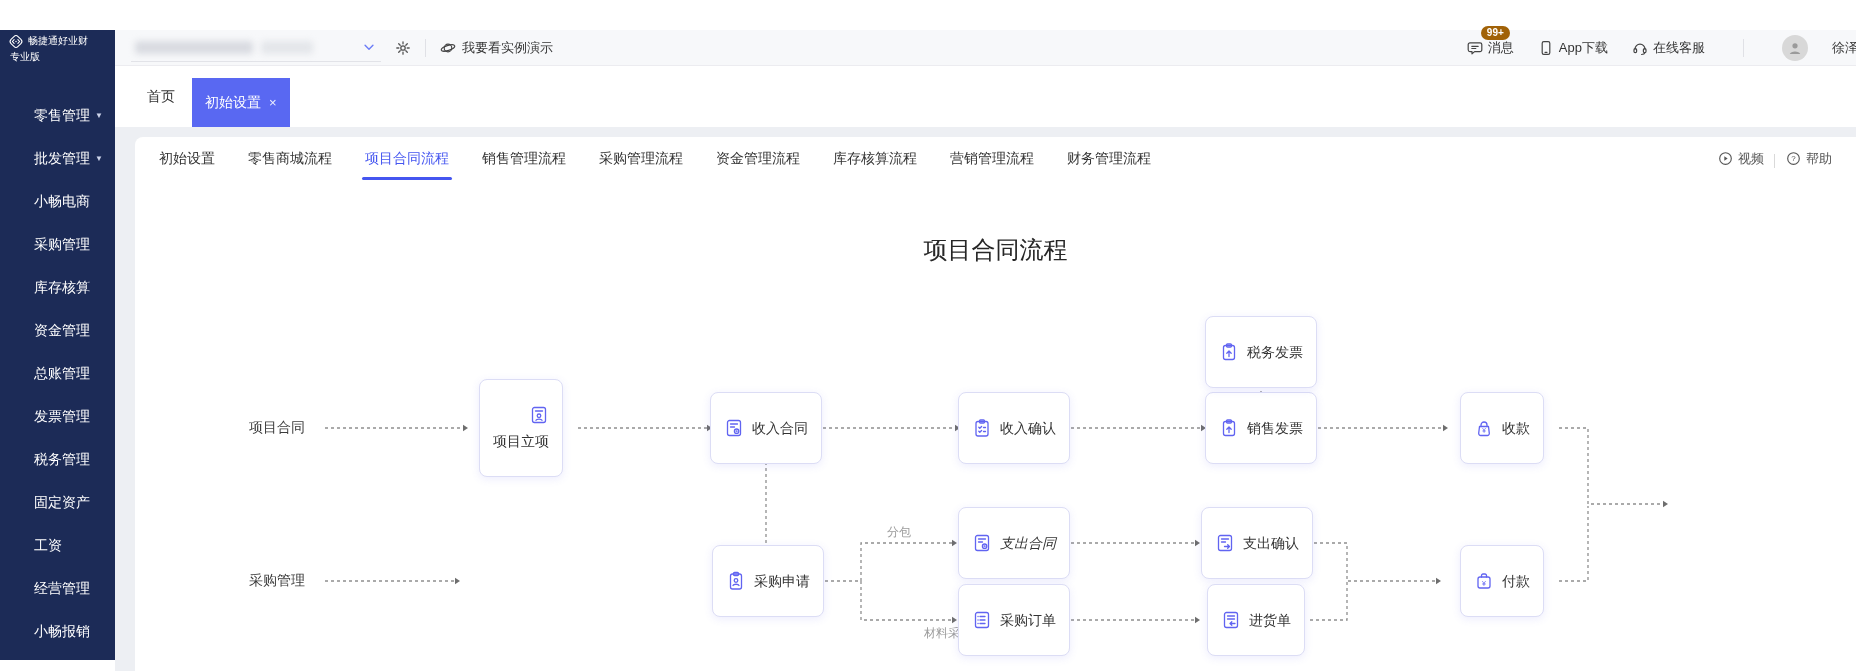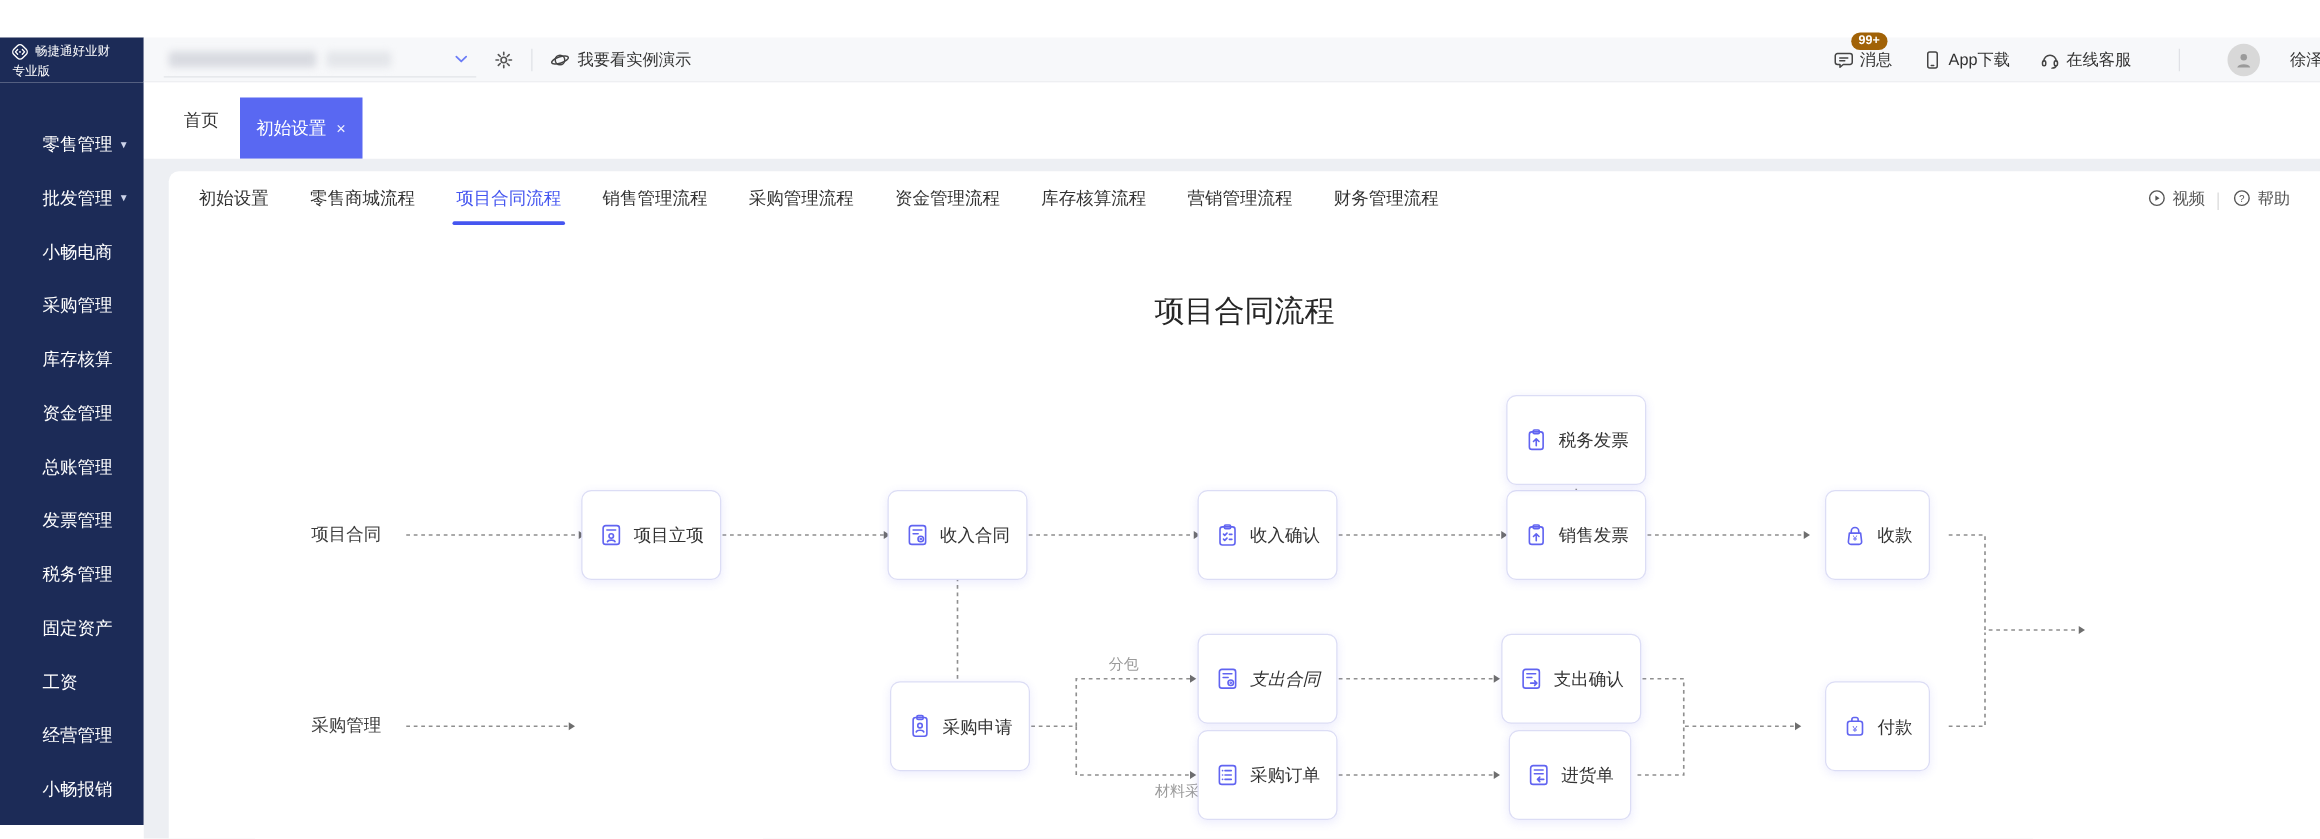--- a/index.html
+++ b/index.html
@@ -261,21 +261,21 @@
                 <polyline points="1175,440 1212,440 1212,402" fill="none" stroke="#8f8f8f" stroke-width="1.3" stroke-dasharray="3,3"></polyline>
                 <polyline points="1424,401 1453,401 1453,326" fill="none" stroke="#8f8f8f" stroke-width="1.3" stroke-dasharray="3,3"></polyline>
                 <polyline points="1424,248 1453,248 1453,324 1528,324" fill="none" stroke="#8f8f8f" stroke-width="1.3" stroke-dasharray="3,3"></polyline>
                 <polygon points="1533,324 1528,327.2 1528,320.8" fill="#6e6e6e"></polygon>
               </svg>
             <div class="dg-title">项目合同流程</div>
           <div class="rlabel" style="left: 142px; top: 248px;">项目合同</div>
               <div class="rlabel" style="left: 142px; top: 401px;">采购管理</div>
               <div class="elabel" style="left: 764px; top: 352px;">分包</div>
               <div class="elabel" style="left: 772px; top: 453px; margin-left: 41px;">材料采购</div>
-              <div class="node" style="left: 386px; top: 248px;">
+              <div class="node" style="left: 386px; top: 248px; flex-direction: column;">
                 <span class="nicon">
                   <svg width="20" height="20" viewBox="0 0 20 20" fill="none" stroke="currentColor" stroke-width="1.3" stroke-linecap="round" stroke-linejoin="round">
                     <rect x="3.5" y="2.5" width="13" height="15" rx="2"></rect>
                     <path d="M6.5 6h7"></path>
                     <circle cx="10" cy="10.8" r="1.8"></circle>
                     <path d="M7 15.3c.6-1.6 5.4-1.6 6 0"></path>
                   </svg>
                 </span>
                 <span>项目立项</span>
               </div>

